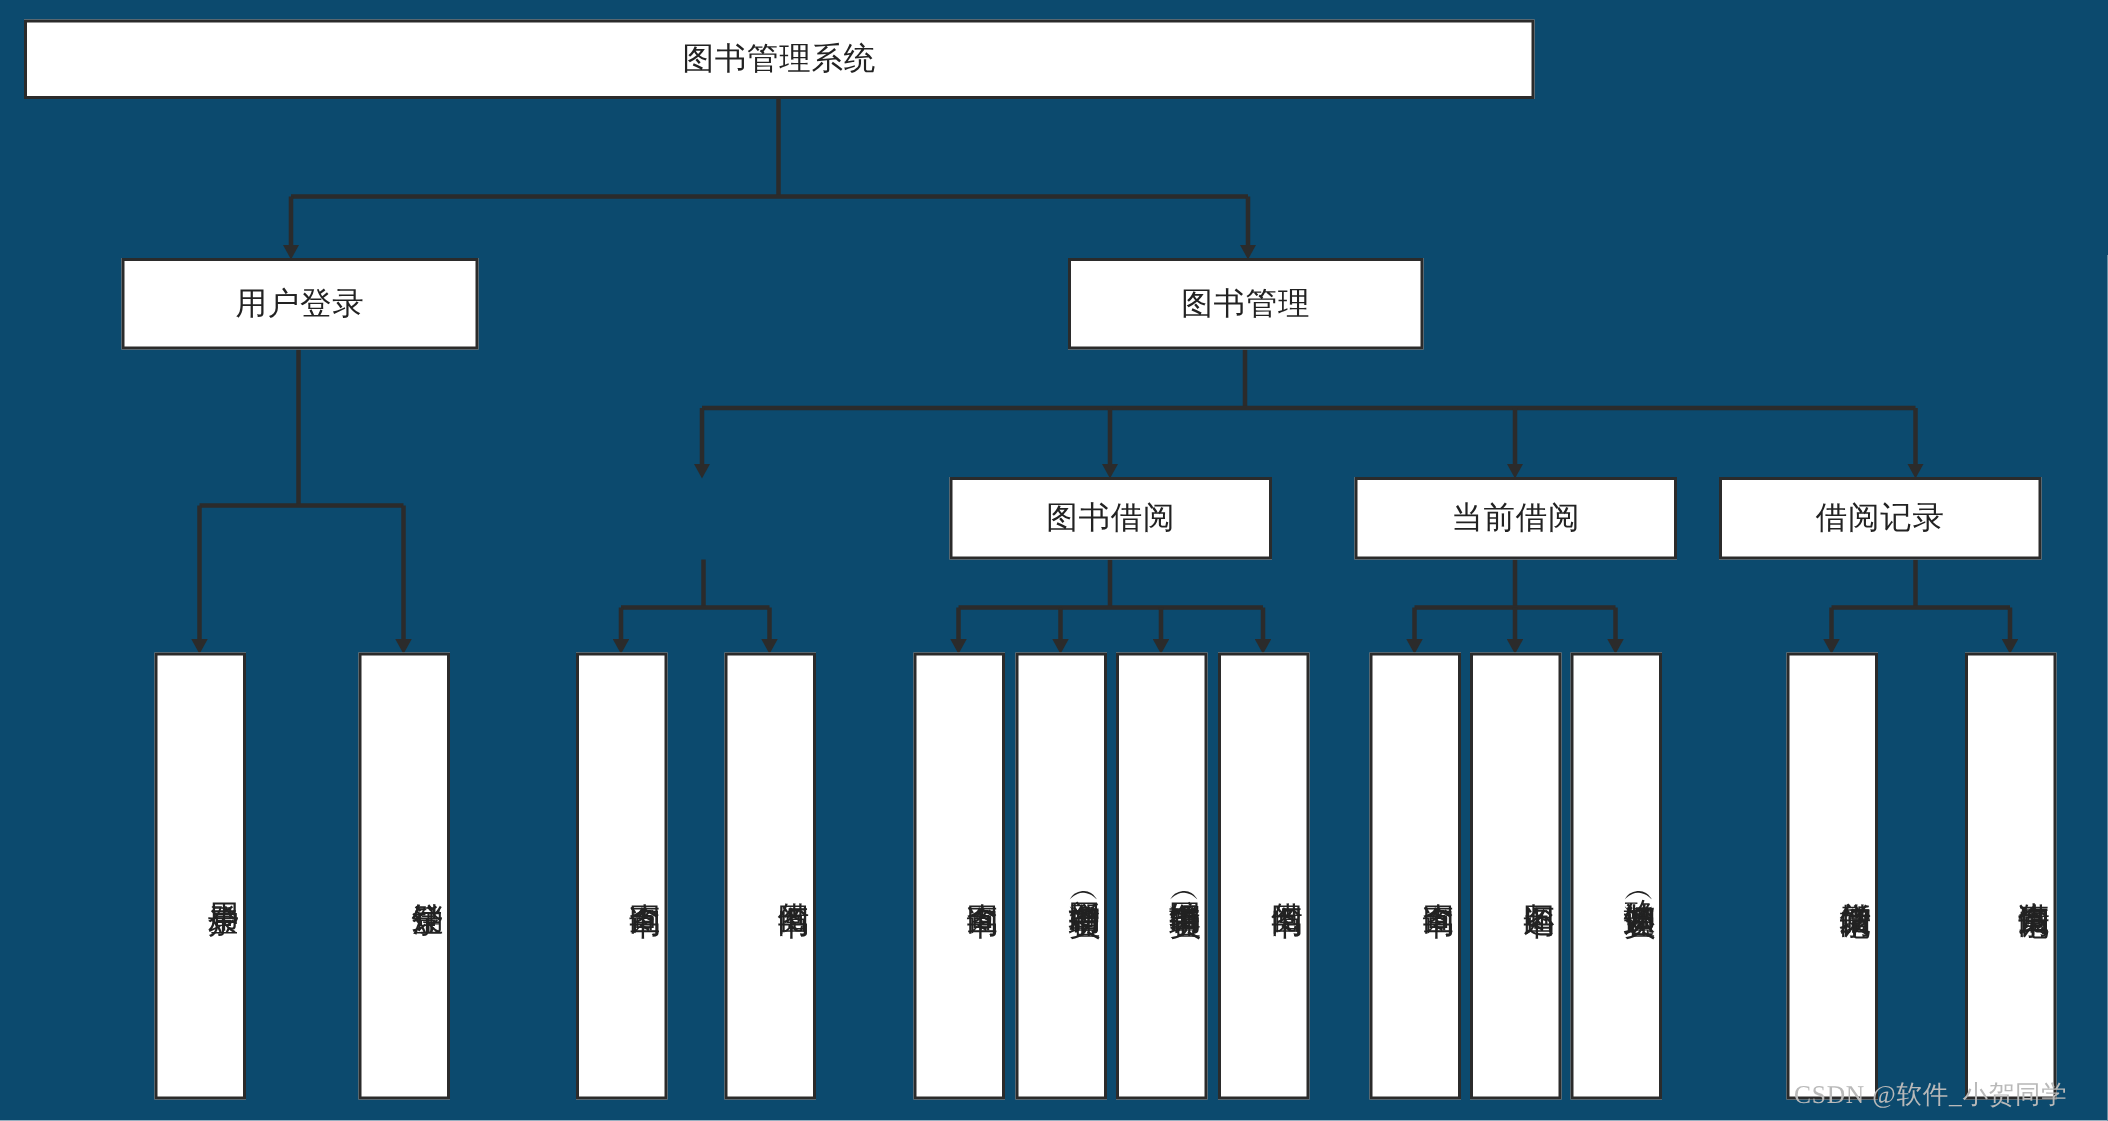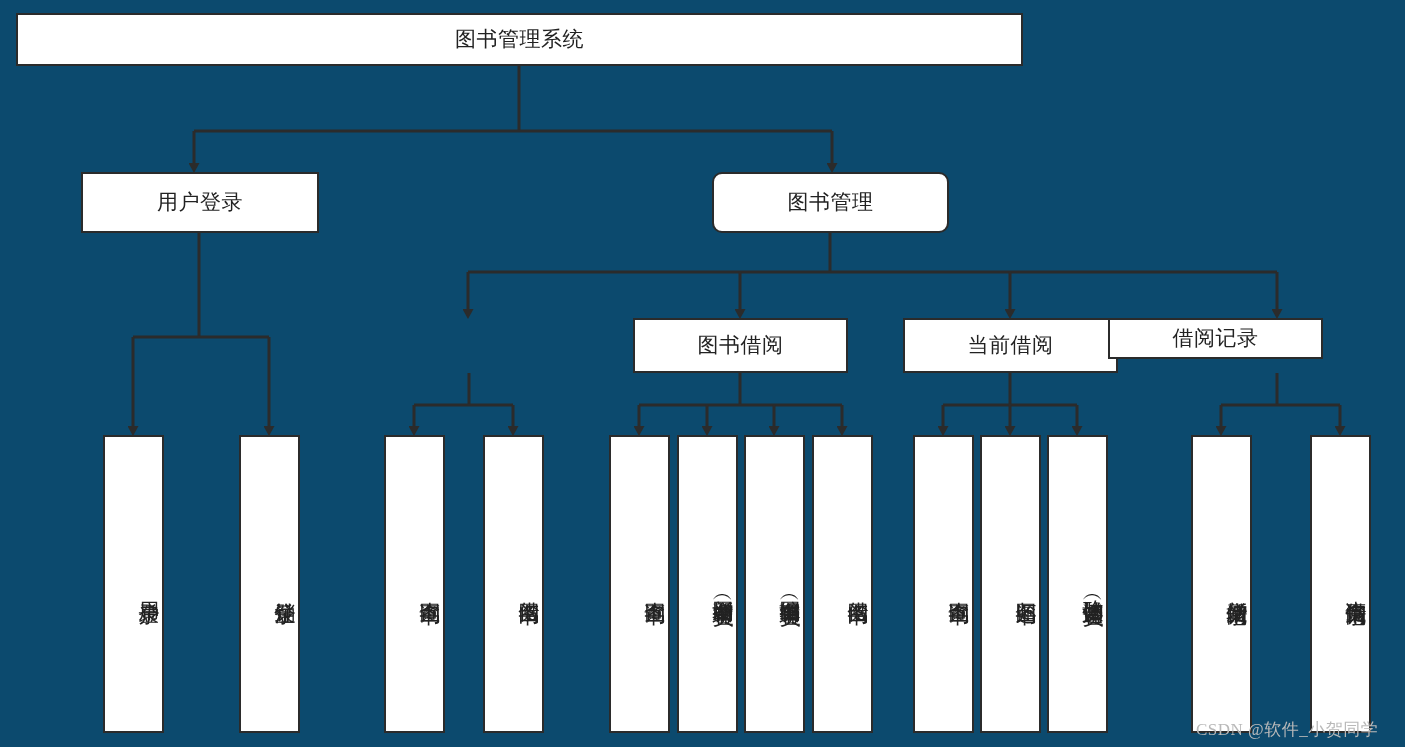--- a/index.html
+++ b/index.html
@@ -121,31 +121,31 @@
     </g>
   </svg>
 
   <div class="node horizontal" style="left:16px; top:13px; width:1007px; height:53px;">
     <span class="htext">图书管理系统</span>
   </div>
 
   <div class="node horizontal" style="left:81px; top:172px; width:238px; height:61px;">
     <span class="htext">用户登录</span>
   </div>
-  <div class="node horizontal" style="left:712px; top:172px; width:237px; height:61px;border-radius:10px;">
+  <div class="node horizontal" style="left:712px; top:172px; width:237px; height:61px;">
     <span class="htext">图书管理</span>
   </div>
 
   <div class="node horizontal" style="left:903px; top:318px; width:215px; height:55px;">
     <span class="htext">当前借阅</span>
   </div>
   <div class="node horizontal" style="left:633px; top:318px; width:215px; height:55px;">
     <span class="htext">图书借阅</span>
   </div>
-  <div class="node horizontal" style="left:1108px; top:318px; width:215px; height:41px;">
+  <div class="node horizontal" style="left:1146px; top:318px; width:215px; height:55px;">
     <span class="htext">借阅记录</span>
   </div>
 
   <div class="node vertical" style="left:103px; top:435px; width:61px; height:298px;">
     <span class="vtext">用户登录</span>
   </div>
   <div class="node vertical" style="left:239px; top:435px; width:61px; height:298px;">
     <span class="vtext">注销登录</span>
   </div>
 

